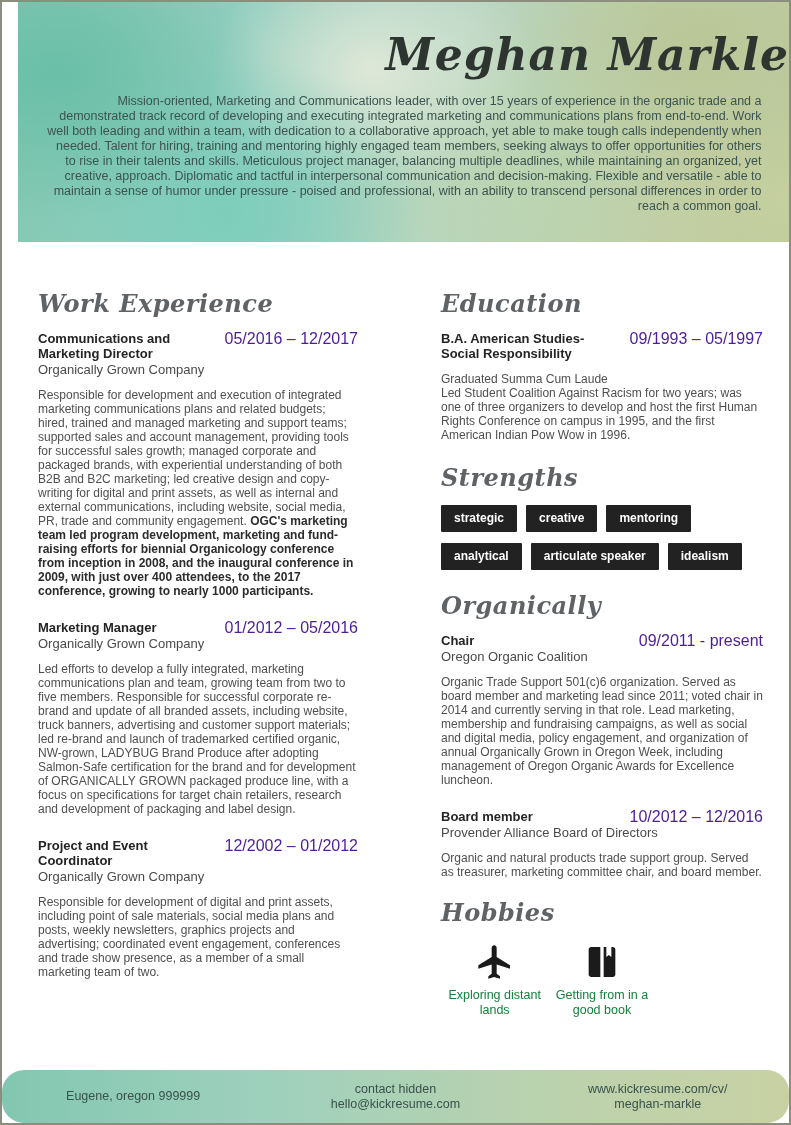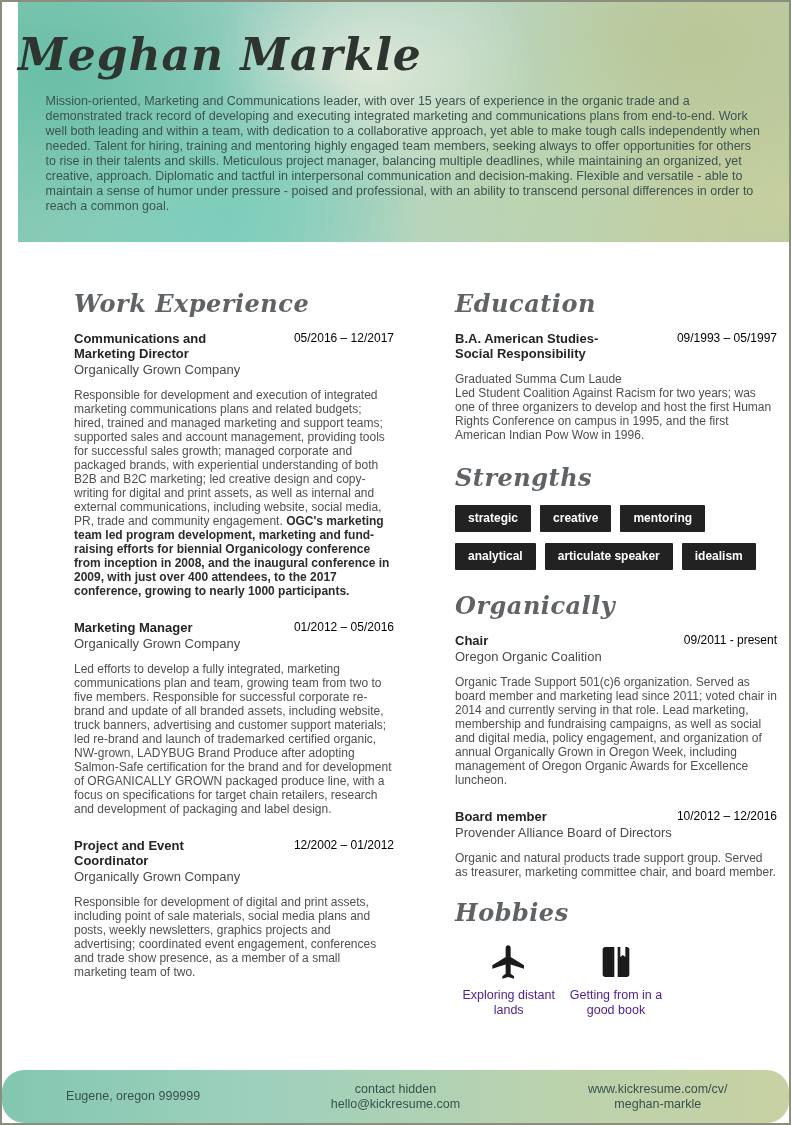--- a/index.html
+++ b/index.html
@@ -9,21 +9,21 @@
     margin:0 auto;
     background:#ffffff;
     border:2px solid #8b8e7c;
     font-family:"Liberation Sans", sans-serif;
     display:flex; flex-direction:column;
     overflow:hidden;
   }
   
   .header {
     height:240px; flex:0 0 240px;
-    text-align:left;
+    text-align:right;
     background-color:#9ccab8;
     background-image:
       radial-gradient(ellipse 300px 210px at 5% 30%, rgba(104,190,166,.95), rgba(104,190,166,0) 70%),
       radial-gradient(ellipse 280px 230px at 27% 88%, rgba(120,205,186,.85), rgba(120,205,186,0) 70%),
       radial-gradient(ellipse 250px 190px at 46% 28%, rgba(228,234,218,.9), rgba(228,234,218,0) 65%),
       radial-gradient(ellipse 300px 240px at 65% 78%, rgba(188,214,172,.55), rgba(188,214,172,0) 70%),
       radial-gradient(ellipse 270px 220px at 88% 18%, rgba(184,199,151,.95), rgba(184,199,151,0) 70%),
       radial-gradient(ellipse 230px 180px at 100% 82%, rgba(198,208,158,.85), rgba(198,208,158,0) 70%),
       linear-gradient(100deg, #82c8b1 0%, #94cec0 30%, #b6d5c2 55%, #c2cda4 85%, #becaa0 100%);
     margin-left: 16px;
@@ -41,42 +41,41 @@
   .summary {
     width:716px; margin:10px auto 0;
     font-size:12.5px; line-height:15px;
     color:#3c5450;
   }
   
   .main {
     flex:1 1 auto;
     display:flex;
     padding:48px 56px 0 36px;
-    gap:61px;
-    margin-left:36px;
+    gap:83px;
   }
   .col-left  { width:320px; flex:0 0 320px; }
   .col-right { width:322px; flex:0 0 322px; }
   .section { margin-bottom:20px; }
   .section-heading {
     font-family:"DejaVu Serif", serif;
     font-style:italic; font-weight:bold;
     font-size:24px; line-height:28px;
     color:#5f6366;
     margin-bottom:13px;
     letter-spacing:.5px;
   }
   .entry { margin-bottom:22px; }
   .entry-head { display:flex; justify-content:space-between; align-items:flex-start; }
   .entry-title {
     font-weight:bold; font-size:13px; line-height:15px;
     color:#242424; max-width:175px;
   }
   .entry-date {
-    font-size:12px; line-height:15px; color:#000000;
+    font-size:16px; line-height:15px; color:#4c1d95;
     white-space:nowrap; flex-shrink:0;
   }
   .entry-org { font-size:13px; line-height:15px; color:#4a4a4a; margin-top:1px; }
   .entry-body {
     font-size:12px; line-height:14px; color:#4f4f4f;
     margin-top:11px;
   }
   .entry-body .bold-tail { font-weight:bold; color:#2c2c2c; }
   
   .chips { display:flex; flex-wrap:wrap; gap:11px 9px; margin-top:2px; }
@@ -86,21 +85,21 @@
     line-height:12px;
     padding:7px 13px 8px;
     border-radius:1px;
     white-space:nowrap;
   }
   
   .hobbies-row { display:flex; margin-top:8px; }
   .hobby { width:33.33%; text-align:center; }
   .hobby-icon { height:42px; display:flex; align-items:flex-end; justify-content:center; }
   .hobby-icon svg { display:block; }
-  .hobby-label { margin-top:6px; font-size:12.5px; line-height:15px; color:#4c1d95; }
+  .hobby-label { margin-top:6px; font-size:12.5px; line-height:15px; color:#15803d; }
   
   .footer {
     flex:0 0 53px; height:53px;
     background:linear-gradient(90deg, #83c7b0 0%, #9dd0bd 32%, #bad2ae 68%, #c8d1a3 100%);
     display:flex; align-items:center;
     font-size:12.5px; line-height:15px; color:#39524c;border-radius:22px;
   }
   .footer-cell { width:33.33%; text-align:center; }
   .footer a { color:#39524c; text-decoration:none; }
 </style>

